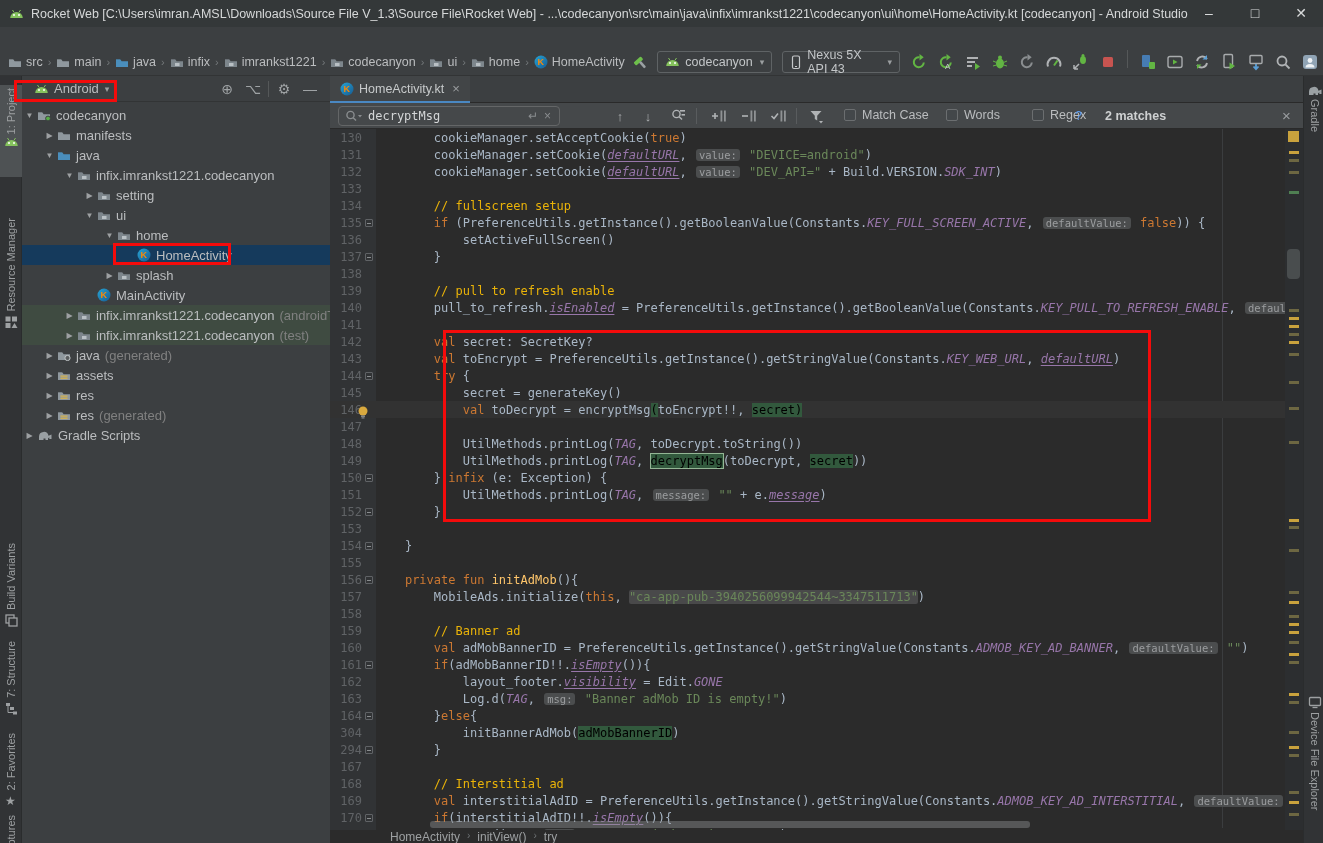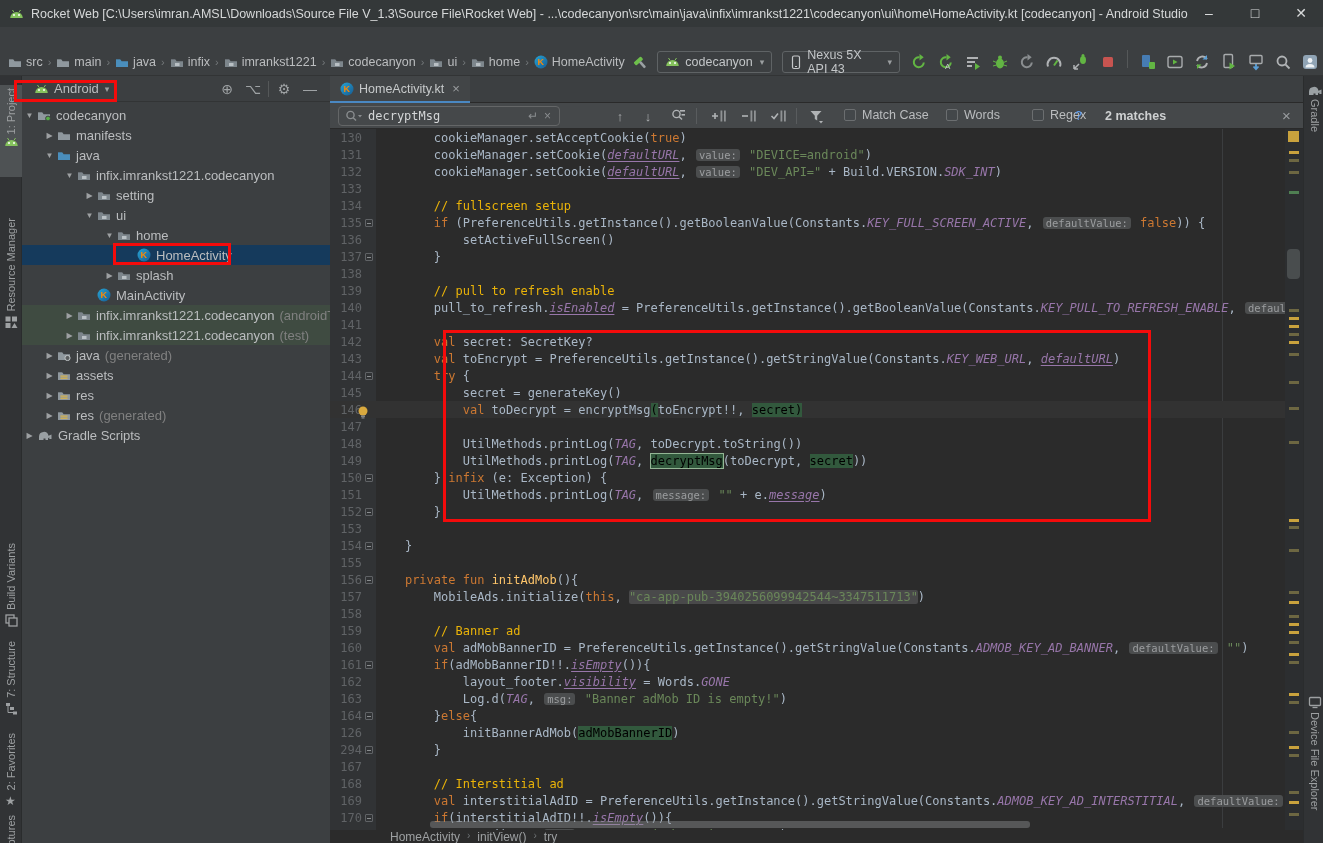--- a/index.html
+++ b/index.html
@@ -836,24 +836,24 @@
         <div class="cl"><span class="ln">152</span><span class="fz"><span class="fold"></span></span><span class="seg"><span class="p">        }</span></span></div>
         <div class="cl"><span class="ln">153</span><span class="fz"></span><span class="seg"></span></div>
         <div class="cl"><span class="ln">154</span><span class="fz"><span class="fold"></span></span><span class="seg"><span class="p">    }</span></span></div>
         <div class="cl"><span class="ln">155</span><span class="fz"></span><span class="seg"></span></div>
         <div class="cl"><span class="ln">156</span><span class="fz"><span class="fold"></span></span><span class="seg"><span class="p">    </span><span class="k">private</span><span class="p"> </span><span class="k">fun</span><span class="p"> </span><span class="f">initAdMob</span><span class="p">(){</span></span></div>
         <div class="cl"><span class="ln">157</span><span class="fz"></span><span class="seg"><span class="p">        MobileAds.initialize(</span><span class="k">this</span><span class="p">, </span><span class="sb s">"ca-app-pub-3940256099942544~3347511713"</span><span class="p">)</span></span></div>
         <div class="cl"><span class="ln">158</span><span class="fz"></span><span class="seg"></span></div>
         <div class="cl"><span class="ln">159</span><span class="fz"></span><span class="seg"><span class="p">        </span><span class="c">// Banner ad</span></span></div>
         <div class="cl"><span class="ln">160</span><span class="fz"></span><span class="seg"><span class="p">        </span><span class="k">val</span><span class="p"> adMobBannerID = PreferenceUtils.getInstance().getStringValue(Constants.</span><span class="cn">ADMOB_KEY_AD_BANNER</span><span class="p">, </span><span class="h">defaultValue:</span><span class="p"> </span><span class="s">""</span><span class="p">)</span></span></div>
         <div class="cl"><span class="ln">161</span><span class="fz"><span class="fold"></span></span><span class="seg"><span class="p">        </span><span class="k">if</span><span class="p">(adMobBannerID!!.</span><span class="u">isEmpty</span><span class="p">()){</span></span></div>
-        <div class="cl"><span class="ln">162</span><span class="fz"></span><span class="seg"><span class="p">            layout_footer.</span><span class="u">visibility</span><span class="p"> = Words.</span><span class="cn">GONE</span></span></div>
+        <div class="cl"><span class="ln">162</span><span class="fz"></span><span class="seg"><span class="p">            layout_footer.</span><span class="u">visibility</span><span class="p"> = Edit.</span><span class="cn">GONE</span></span></div>
         <div class="cl"><span class="ln">163</span><span class="fz"></span><span class="seg"><span class="p">            Log.d(</span><span class="cn">TAG</span><span class="p">, </span><span class="h">msg:</span><span class="p"> </span><span class="s">"Banner adMob ID is empty!"</span><span class="p">)</span></span></div>
         <div class="cl"><span class="ln">164</span><span class="fz"><span class="fold"></span></span><span class="seg"><span class="p">        }</span><span class="k">else</span><span class="p">{</span></span></div>
-        <div class="cl"><span class="ln">126</span><span class="fz"></span><span class="seg"><span class="p">            initBannerAdMob(</span><span class="hl">adMobBannerID</span><span class="p">)</span></span></div>
+        <div class="cl"><span class="ln">304</span><span class="fz"></span><span class="seg"><span class="p">            initBannerAdMob(</span><span class="hl">adMobBannerID</span><span class="p">)</span></span></div>
         <div class="cl"><span class="ln">294</span><span class="fz"><span class="fold"></span></span><span class="seg"><span class="p">        }</span></span></div>
         <div class="cl"><span class="ln">167</span><span class="fz"></span><span class="seg"></span></div>
         <div class="cl"><span class="ln">168</span><span class="fz"></span><span class="seg"><span class="p">        </span><span class="c">// Interstitial ad</span></span></div>
         <div class="cl"><span class="ln">169</span><span class="fz"></span><span class="seg"><span class="p">        </span><span class="k">val</span><span class="p"> interstitialAdID = PreferenceUtils.getInstance().getStringValue(Constants.</span><span class="cn">ADMOB_KEY_AD_INTERSTITIAL</span><span class="p">, </span><span class="h">defaultValue:</span><span class="p"> </span></span></div>
         <div class="cl"><span class="ln">170</span><span class="fz"><span class="fold"></span></span><span class="seg"><span class="p">        </span><span class="k">if</span><span class="p">(interstitialAdID!!.</span><span class="u">isEmpty</span><span class="p">()){</span></span></div>
         <div class="cl"><span class="ln">171</span><span class="fz"></span><span class="seg"><span class="p">            Log.d(</span><span class="cn">TAG</span><span class="p">, </span><span class="h">msg:</span><span class="p"> </span><span class="s">"Banner adMob ID is empty!"</span><span class="p">)</span></span></div>
       </div>
 
     <div id="estripe">
       <div id="ethumb"></div>

